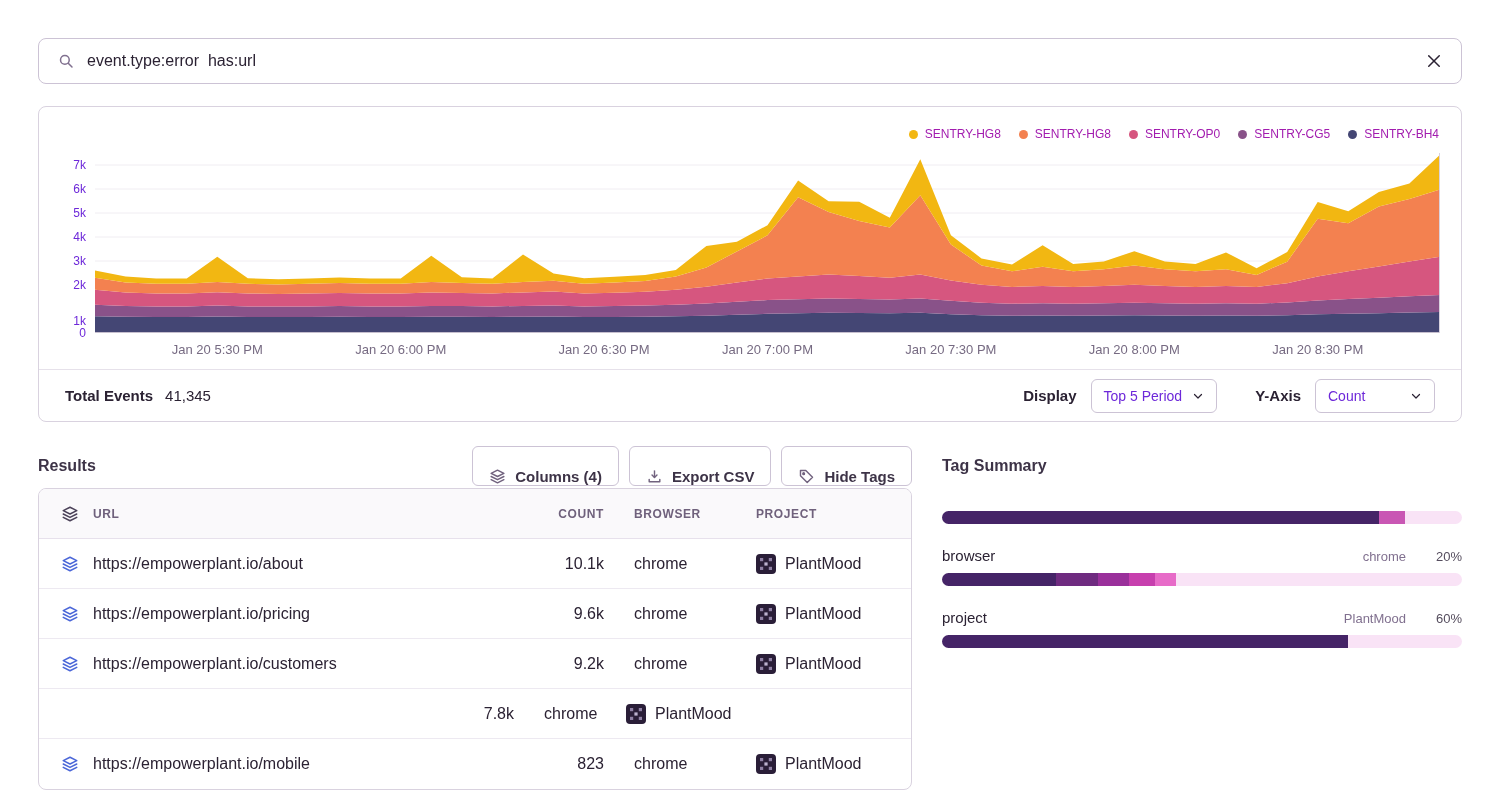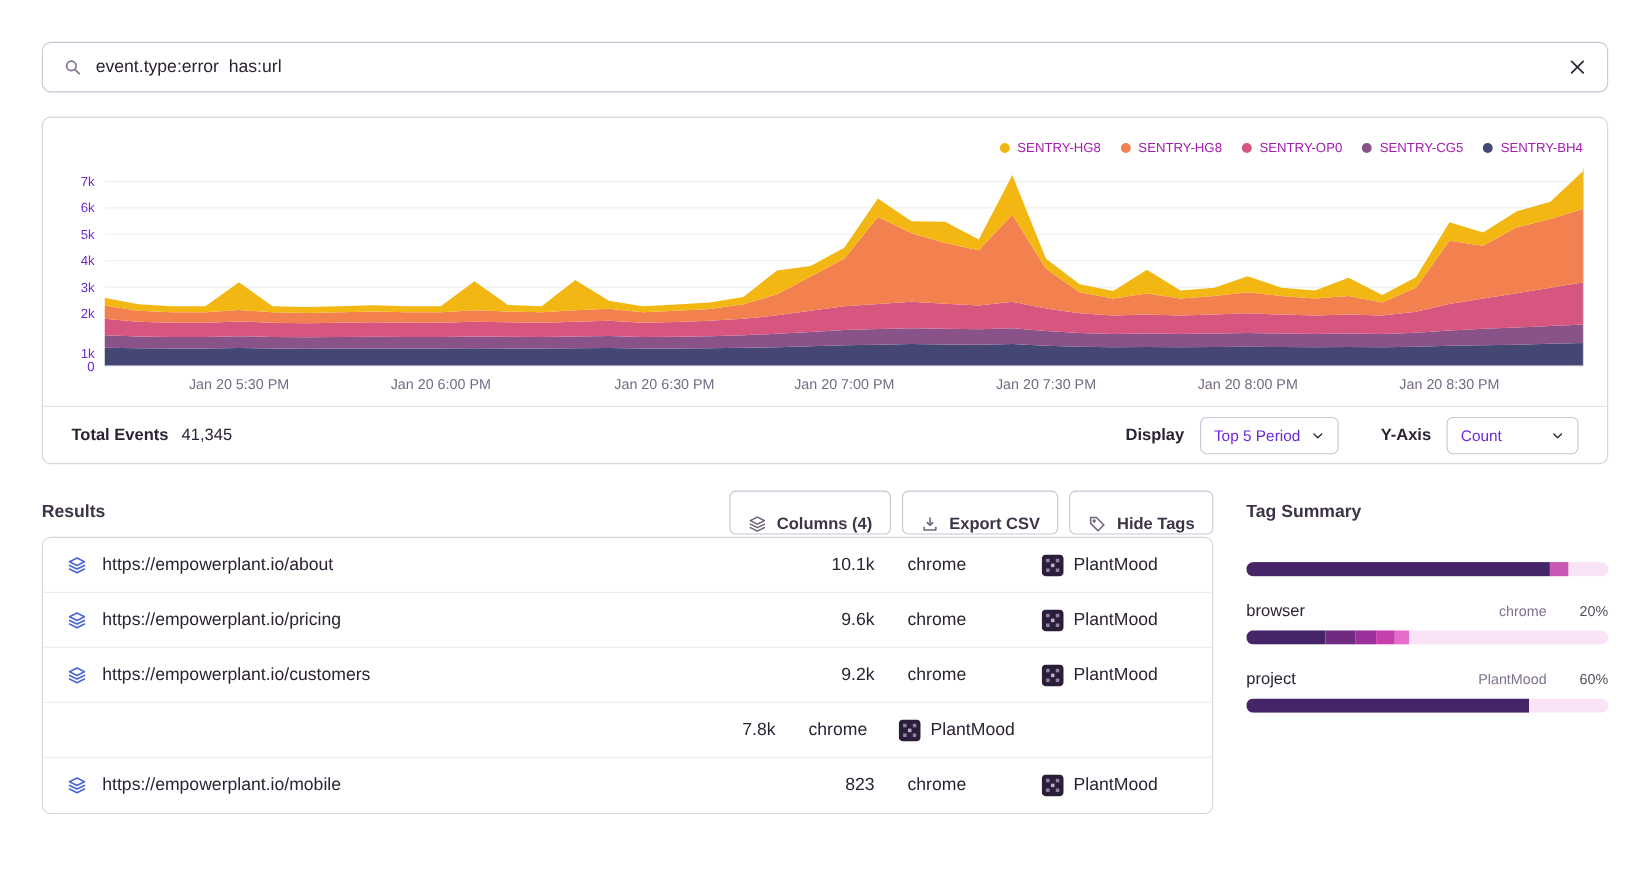--- a/index.html
+++ b/index.html
@@ -28,21 +28,21 @@
   .bold{font-weight:700;font-size:15px;color:#2B2233;}
   .total{display:flex;align-items:center;gap:12px;}
   .total-value{font-size:15px;color:#2B2233;}
   .controls{display:flex;align-items:center;}
   .select{display:flex;align-items:center;gap:10px;border:1px solid #CCC3D5;border-radius:6px;background:#fff;height:34px;padding:0 12px;font-size:14px;color:#6d28d9;font-family:inherit;cursor:pointer;margin-left:14px;}
   .select-count{width:120px;justify-content:space-between;}
   .yaxis-label{margin-left:38px;}
 
   
   .main{display:flex;gap:30px;margin-top:22px;}
-  .left-col{width:1065px;flex:none;}
+  .left-col{width:874px;flex:none;}
   .right-col{flex:1;min-width:0;}
   .results-header{display:flex;align-items:center;justify-content:space-between;height:44px;}
   .section-title{font-size:16px;font-weight:700;color:#3D3347;}
   .btn-row{display:flex;gap:10px;}
   .btn{display:flex;align-items:flex-end;gap:9px;background:#fff;border:1px solid #CCC3D5;border-radius:6px;height:40px;padding:0 16px;font-size:15px;font-weight:600;color:#3D3347;font-family:inherit;cursor:pointer;}
 
   
   .table{border:1px solid #D9D2DF;border-radius:8px;overflow:hidden;background:#fff;}
   .thead{display:grid;grid-template-columns:1fr 90px 130px 155px;align-items:center;height:50px;padding:0 22px;background:#FAF9FB;border-bottom:1px solid #E7E1EC;}
   .th{font-size:12px;font-weight:700;letter-spacing:.6px;color:#6F617C;}
@@ -210,20 +210,35 @@
                   <path d="M3.5 3.5h7.5l9.5 9.5-7.5 7.5-9.5-9.5Z"></path>
                   <circle cx="8" cy="8" r="1.2" fill="#71627E"></circle>
                 </svg>
             </span>
             <span>Hide Tags</span>
           </button>
         </div>
       </div>
 
       <div class="table">
+        <div class="thead">
+          <div class="th th-url">
+            <span id="th-icon" class="icon">
+                <svg width="18" height="18" viewBox="0 0 24 24" fill="none" stroke="#4A4158" stroke-width="2" stroke-linecap="round" stroke-linejoin="round">
+                  <path d="M12 3 21 7.5 12 12 3 7.5Z"></path>
+                  <path d="M3 12 12 16.5 21 12"></path>
+                  <path d="M3 16.5 12 21 21 16.5"></path>
+                </svg>
+              </span>
+            <span>URL</span>
+          </div>
+          <div class="th col-right">COUNT</div>
+          <div class="th col-pad">BROWSER</div>
+          <div class="th col-pad-sm">PROJECT</div>
+        </div>
         <div id="table-body">
             <div class="trow">
     <div class="cell url-cell">
                 <span class="icon">
                   <svg width="18" height="18" viewBox="0 0 24 24" fill="none" stroke="#4A66D8" stroke-width="2" stroke-linecap="round" stroke-linejoin="round">
                     <path d="M12 3 21 7.5 12 12 3 7.5Z"></path>
                     <path d="M3 12 12 16.5 21 12"></path>
                     <path d="M3 16.5 12 21 21 16.5"></path>
                   </svg>
                 </span>

